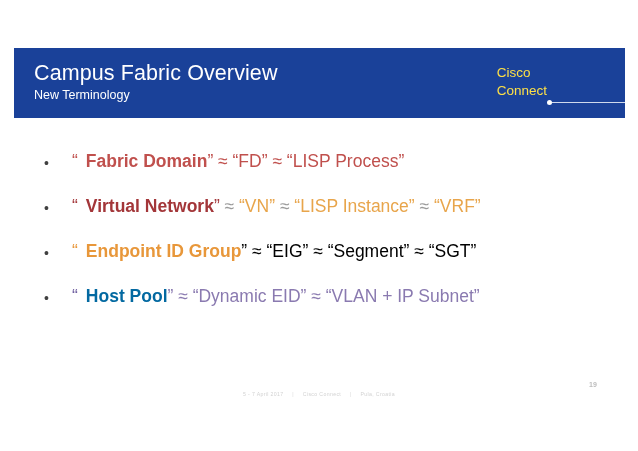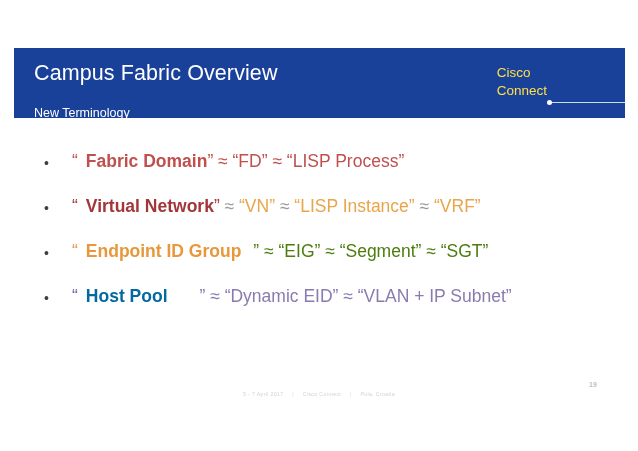--- a/index.html
+++ b/index.html
@@ -46,21 +46,21 @@
     letter-spacing: 0.1px;
     line-height: 1.05;
     white-space: nowrap;
   }
 
   .slide-subtitle {
     color: #ffffff;
     font-size: 12.5px;
     font-weight: 400;
     line-height: 1.15;
-    margin-top: 21px;
+    margin-top: 3px;
     white-space: nowrap;
   }
 
   
   .logo-block {
     position: absolute;
     right: 78px;
     top: 16px;
     text-align: left;
   }
@@ -184,25 +184,25 @@
       <div class="bullet-row">
         <div class="bullet-marker" style="color: rgb(64, 64, 64);">•</div>
         <div class="bullet-text"><span style="color: rgb(192, 80, 77);">“</span><span class="b-bold" style="color: rgb(192, 80, 77);">Fabric Domain</span><span style="color: rgb(192, 80, 77);">” ≈ “FD” ≈ “LISP Process”</span></div>
       </div>
       <div class="bullet-row">
         <div class="bullet-marker" style="color: rgb(64, 64, 64);">•</div>
         <div class="bullet-text"><span style="color: rgb(163, 54, 57);">“</span><span class="b-bold" style="color: rgb(163, 54, 57);">Virtual Network</span><span style="color: rgb(163, 54, 57);">”</span><span style="color: rgb(154, 154, 154);"> ≈ </span><span style="color: rgb(232, 165, 75);">“VN”</span><span style="color: rgb(154, 154, 154);"> ≈ </span><span style="color: rgb(232, 165, 75);">“LISP Instance”</span><span style="color: rgb(154, 154, 154);"> ≈ </span><span style="color: rgb(232, 165, 75);">“VRF”</span></div>
       </div>
       <div class="bullet-row">
         <div class="bullet-marker" style="color: rgb(64, 64, 64);">•</div>
-        <div class="bullet-text"><span style="color: rgb(232, 151, 58);">“</span><span class="b-bold" style="color: rgb(232, 151, 58);">Endpoint ID Group</span><span style="color: #4d7c0f; margin-left: 12px;">” ≈ “EIG” ≈ “Segment” ≈ “SGT”</span></div>
-      </div>
-      <div class="bullet-row">
-        <div class="bullet-marker" style="color: rgb(64, 64, 64);">•</div>
-        <div class="bullet-text"><span style="color: rgb(111, 95, 160);">“</span><span class="b-bold" style="color: #0369a1;">Host Pool</span><span style="color: rgb(138, 122, 176); padding-left: 32px;">” ≈ “Dynamic EID” ≈ “VLAN + IP Subnet”</span></div>
+        <div class="bullet-text"><span style="color: rgb(232, 151, 58);">“</span><span class="b-bold" style="color: rgb(232, 151, 58);">Endpoint ID Group</span><span style="color: #000000;">” ≈ “EIG” ≈ “Segment” ≈ “SGT”</span></div>
+      </div>
+      <div class="bullet-row">
+        <div class="bullet-marker" style="color: rgb(64, 64, 64);">•</div>
+        <div class="bullet-text"><span style="color: rgb(111, 95, 160);">“</span><span class="b-bold" style="color: #0369a1;">Host Pool</span><span style="color: rgb(138, 122, 176);">” ≈ “Dynamic EID” ≈ “VLAN + IP Subnet”</span></div>
       </div>
     </div>
 
   <div class="footer">
     <span class="footer-text">
       <span>5 - 7 April 2017</span>
       <span class="footer-sep">|</span>
       <span>Cisco Connect</span>
       <span class="footer-sep">|</span>
       <span>Pula, Croatia</span>

